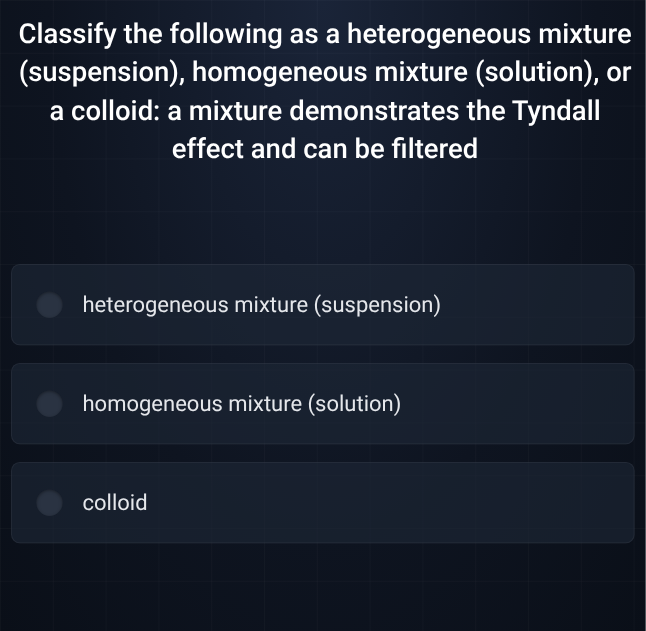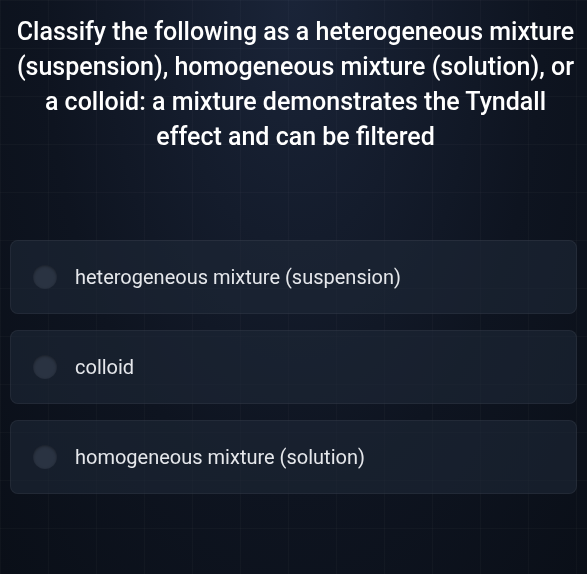--- a/index.html
+++ b/index.html
@@ -76,19 +76,19 @@
 
 <div class="question">Classify the following as a heterogeneous mixture (suspension), homogeneous mixture (solution), or a colloid: a mixture demonstrates the Tyndall effect and can be filtered</div>
 
 <div class="options">
   <div class="option">
     <div class="radio"></div>
     <div class="option-label">heterogeneous mixture (suspension)</div>
   </div>
   <div class="option">
     <div class="radio"></div>
-    <div class="option-label">colloid</div>
+    <div class="option-label">homogeneous mixture (solution)</div>
   </div>
   <div class="option">
     <div class="radio"></div>
-    <div class="option-label">homogeneous mixture (solution)</div>
+    <div class="option-label">colloid</div>
   </div>
 </div>
 
 </body></html>

